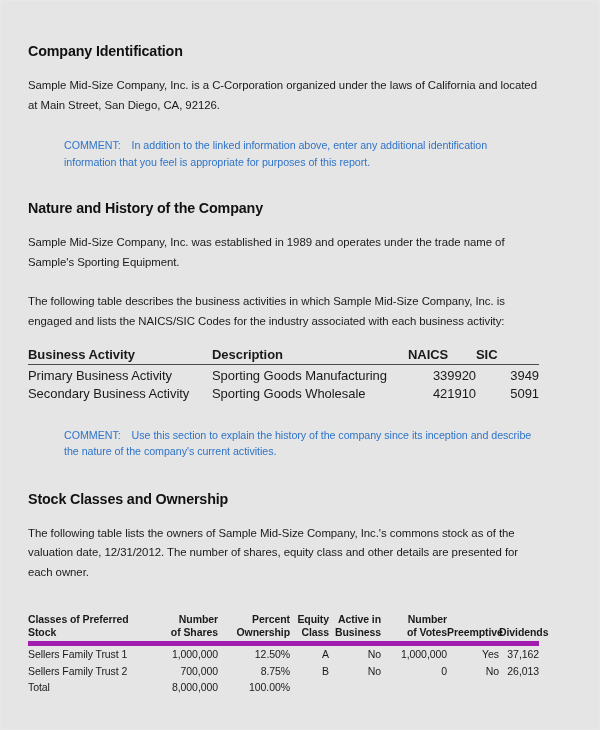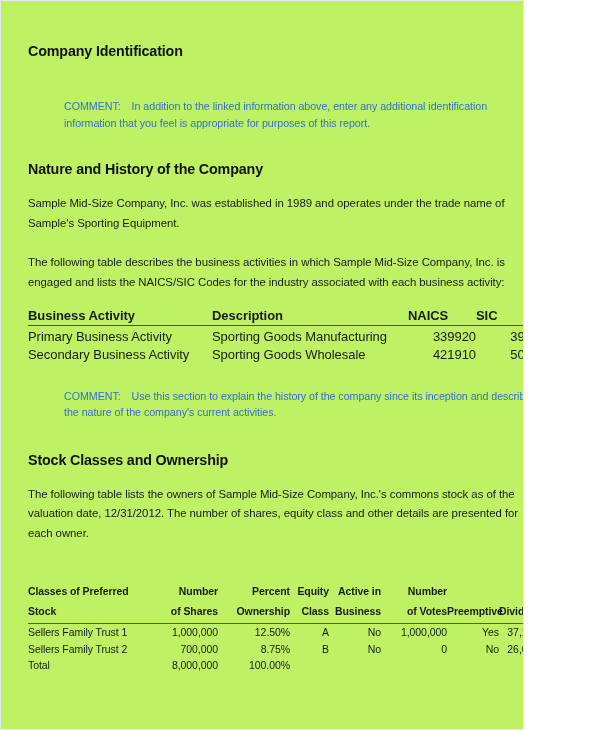--- a/index.html
+++ b/index.html
@@ -2,23 +2,23 @@
 <html><head>
 <meta charset="utf-8">
 <style>
   html, body {
     margin: 0;
     padding: 0;
     background: #ffffff;
   }
   .page {
     position: relative;
-    width: 524px;
+    width: 600px;
     height: 730px;
-    background: #bef264;
+    background: #e5e5e5;
     border: 1px solid #e8e8e8;
     box-sizing: border-box;
     overflow: hidden;
     font-family: "Liberation Sans", sans-serif;
     color: #1a1a1a;
   }
   .content {
     position: absolute;
     left: 27px;
     top: 0;
@@ -96,23 +96,23 @@
     border-collapse: collapse;
     width: 100%;
     font-size: 10.5px;
     color: #1a1a1a;
     letter-spacing: -0.08px;
     table-layout: fixed;
   }
   table.stock-table th {
     font-weight: bold;
     padding: 0 0 2px 0;
-    border-bottom: 1px solid #a21caf;
+    border-bottom: 5px solid #a21caf;
     vertical-align: bottom;
-    line-height: 20px;
+    line-height: 13px;
     white-space: normal;
   }
   table.stock-table th.hd-name {
     text-align: left;
   }
   table.stock-table th.hd-num {
     text-align: right;
   }
   table.stock-table td {
     padding: 0;
@@ -138,20 +138,21 @@
 </head>
 <body>
 
 <div class="page">
   <div class="content">
 
     <div style="height:42px"></div>
     <h2 class="section-heading">Company Identification</h2>
 
     <div style="height:16px"></div>
+    <p class="body-text">Sample Mid-Size Company, Inc. is a C-Corporation organized under the laws of California and located at Main Street, San Diego, CA, 92126.</p>
 
     <div style="height:22px"></div>
     <div class="comment-block">
       <span class="comment-label">COMMENT:</span><span class="comment-gap"></span><span>In addition to the linked information above, enter any additional identification information that you feel is appropriate for purposes of this report.</span>
     </div>
 
     <div style="height:30px"></div>
     <h2 class="section-heading">Nature and History of the Company</h2>
 
     <div style="height:16px"></div>

